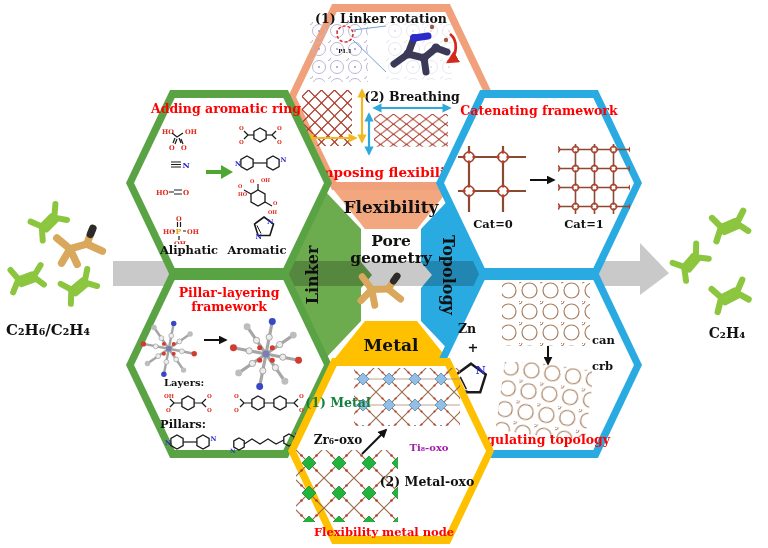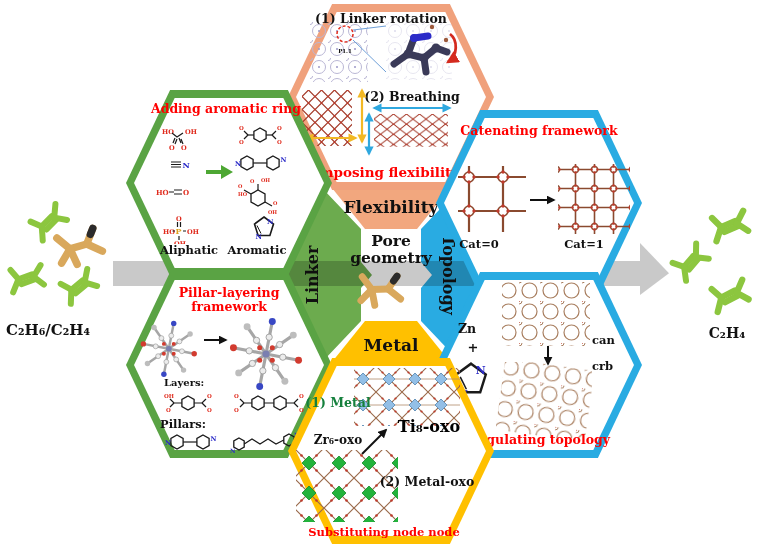--- a/index.html
+++ b/index.html
@@ -288,31 +288,31 @@
           <path class="bl" d="M9.5,17 H12 M20,17 H23 M16,22 V26"></path>
           <text class="rtx" font-size="6.5" x="11" y="32">OH</text>
         </g>
         <use href="#sym-imid" transform="translate(103,96)"></use>
       </svg>
       <div class="t ctr" style="left:28px;top:154px;width:70px;font-size:11.5px;color:#111">Aliphatic</div>
       <div class="t ctr" style="left:96px;top:154px;width:70px;font-size:11.5px;color:#111">Aromatic</div>
     </div>
   </section>
 
-  <section class="hex" style="left:436px;top:90px;margin-top:20px;">
+  <section class="hex" style="left:436px;top:90px;">
     <div class="hex-b" style="background:#29ABE2"></div>
     <div class="hex-f"></div>
     <div class="hex-c">
       <div class="t ctr red" style="left:0;top:14px;width:206px;font-size:12.5px">Catenating framework</div>
       <svg class="abs" style="left:16px;top:50px" width="186" height="80" viewBox="0 0 186 80">
         <rect x="6" y="6" width="68" height="66" fill="url(#pat-grid-sp)"></rect>
         <line x1="78" y1="40" x2="102" y2="40" stroke="#111" stroke-width="2" marker-end="url(#mk-black)"></line>
         <rect x="106" y="4" width="72" height="70" fill="url(#pat-grid-dn)"></rect>
       </svg>
-      <div class="t ctr" style="left:8px;top:128px;width:70px;font-size:11.5px;color:#111">Cat=0</div>
+      <div class="t ctr" style="left:22px;top:128px;width:70px;font-size:11.5px;color:#111">Cat=0</div>
       <div class="t ctr" style="left:112px;top:128px;width:72px;font-size:11.5px;color:#111">Cat=1</div>
     </div>
   </section>
 
   <section class="hex" style="left:126px;top:272px;">
     <div class="hex-b" style="background:#5AA344"></div>
     <div class="hex-f"></div>
     <div class="hex-c">
       <div class="t ctr red" style="left:0;top:28px;width:206px;font-size:12.5px">framework</div>
       <div class="t ctr red" style="left:0;top:14px;width:206px;font-size:12.5px">Pillar-layering</div>
@@ -380,30 +380,30 @@
   </section>
 
   <section class="hex" style="left:288px;top:358px;">
     <div class="hex-b" style="background:#FFC000"></div>
     <div class="hex-f"></div>
     <div class="hex-c">
       <svg class="abs" style="left:62px;top:8px" width="114" height="64" viewBox="0 0 114 64">
         <rect x="4" y="2" width="106" height="58" fill="url(#pat-poly-bl)"></rect>
       </svg>
       <div class="t ctr" style="left:12px;top:38px;width:76px;font-size:12.5px;color:#15803d">(1) Metal</div>
-      <div class="t ctr" style="left:104px;top:60px;width:74px;font-size:16px;color:#000000">Ti₈-oxo</div>
+      <div class="t ctr" style="left:104px;top:84px;width:74px;font-size:10px;color:#a21caf">Ti₈-oxo</div>
       <div class="t ctr" style="left:12px;top:76px;width:76px;font-size:12px;color:#111">Zr₆-oxo</div>
       <svg class="abs" style="left:68px;top:66px" width="38" height="36" viewBox="0 0 38 36">
         <line x1="6" y1="30" x2="30" y2="6" stroke="#111" stroke-width="2" marker-end="url(#mk-black)"></line>
       </svg>
       <svg class="abs" style="left:6px;top:90px" width="108" height="78" viewBox="0 0 108 78">
         <rect x="2" y="2" width="102" height="72" fill="url(#pat-poly-gr)"></rect>
       </svg>
       <div class="t ctr" style="left:86px;top:117px;width:106px;font-size:12.5px;color:#111">(2) Metal-oxo</div>
-      <div class="t ctr red" style="left:0;top:168px;width:192px;font-size:11.5px">Substituting node node</div>
+      <div class="t ctr red" style="left:0;top:168px;width:192px;font-size:11.5px">Flexibility metal node</div>
     </div>
   </section>
 
   <svg class="abs" style="left:4px;top:198px;z-index:1" width="152" height="126" viewBox="0 0 152 126">
     <use href="#sym-ethylene" color="#8CC63F" transform="translate(22,2) rotate(-12 22 22)"></use>
     <use href="#sym-ethane" color="#D9A85C" transform="translate(48,22) scale(1.2)"></use>
     <use href="#sym-ethylene" color="#8CC63F" transform="translate(0,58) rotate(14 22 22)"></use>
     <use href="#sym-ethylene" color="#8CC63F" transform="translate(52,66) rotate(-6 22 22)"></use>
   </svg>
   <div class="t" style="left:6px;top:322px;width:110px;text-align:left;font-size:15px;color:#111;z-index:1">C₂H₆/C₂H₄</div>

